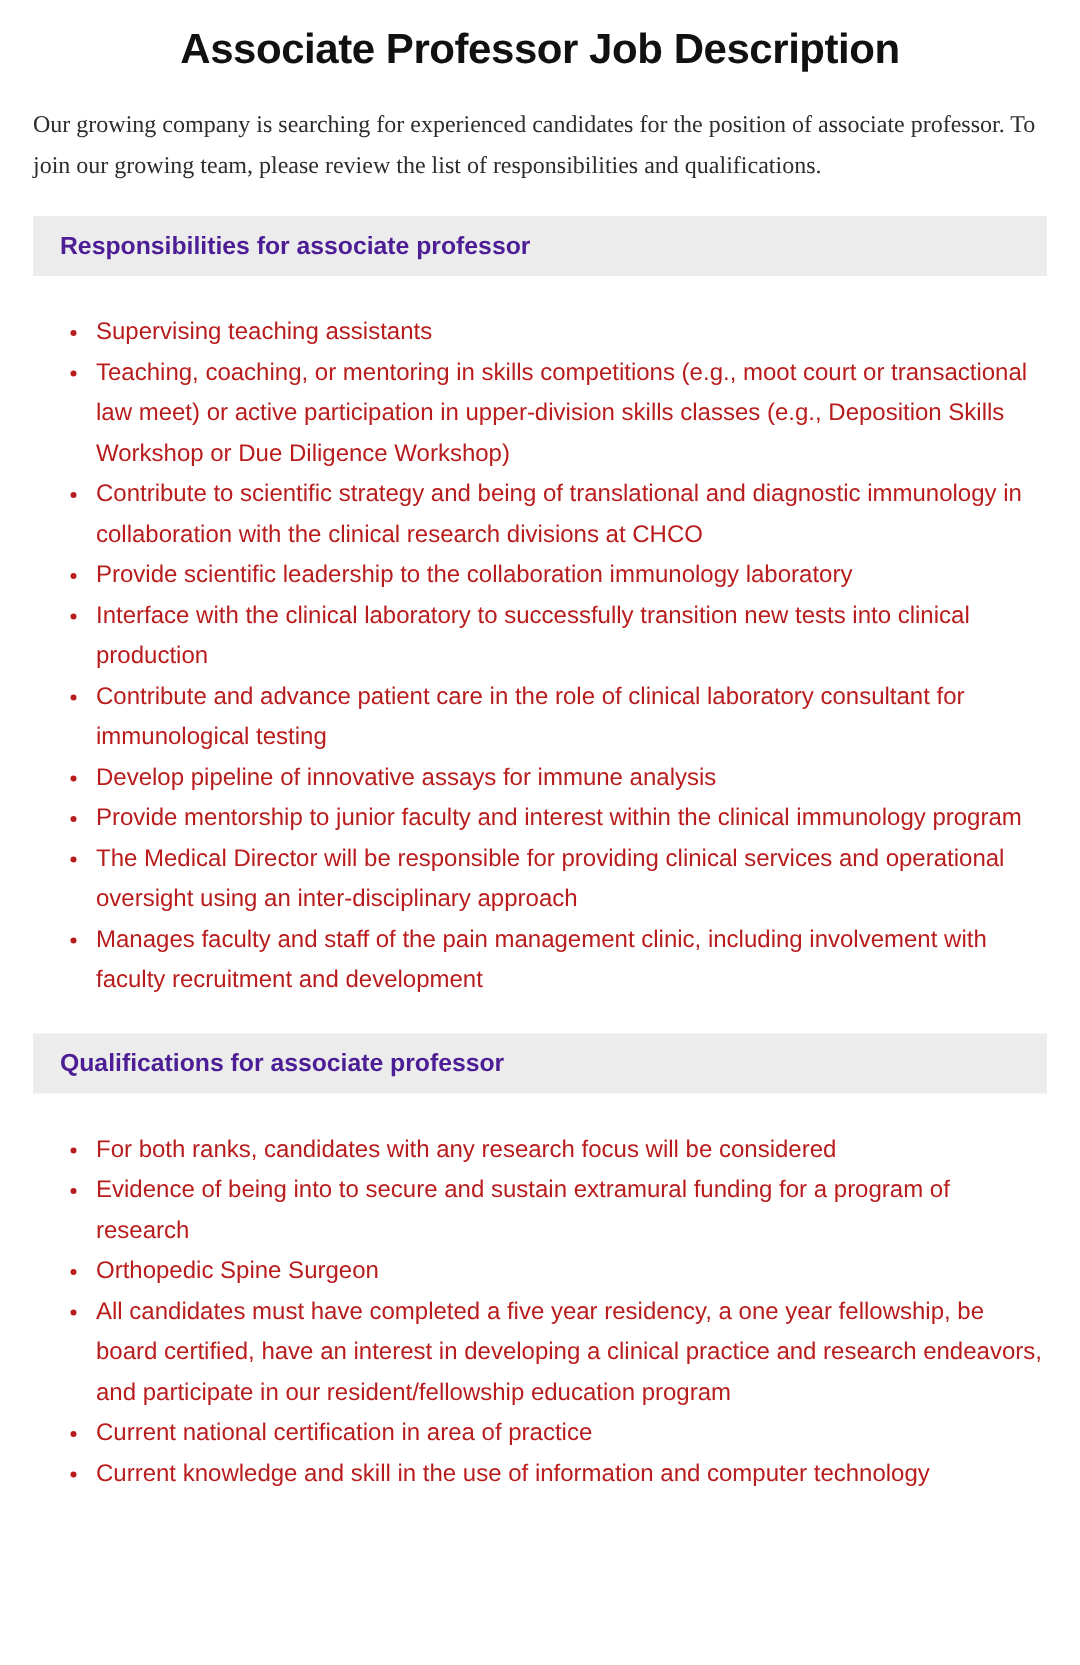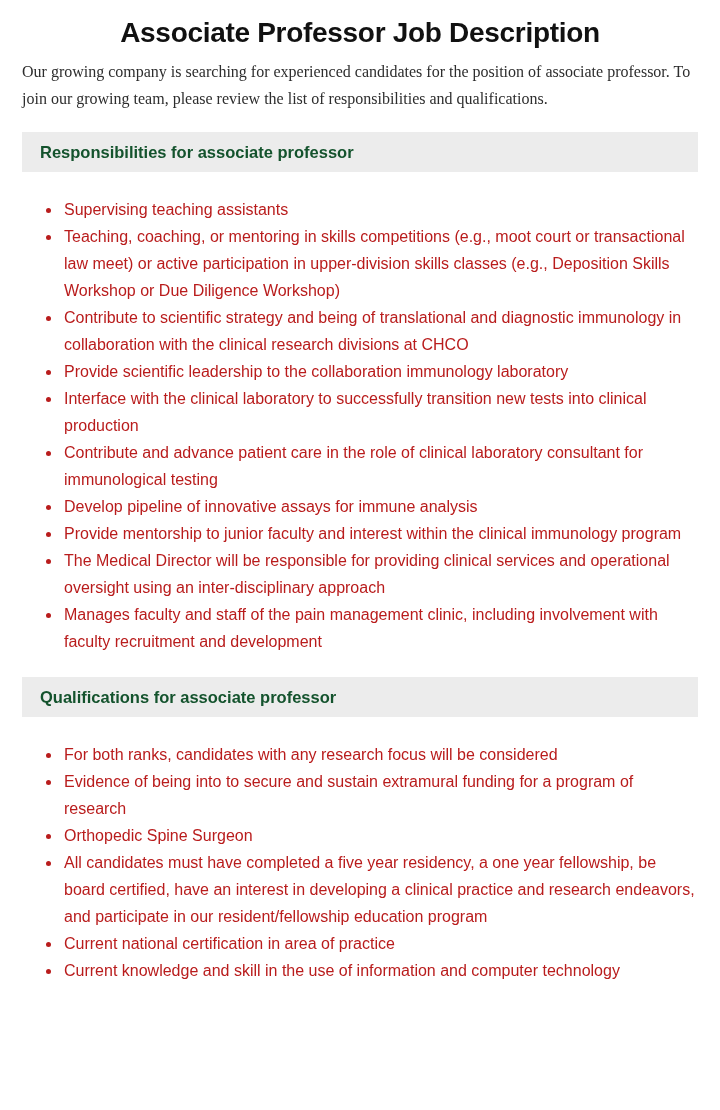--- a/index.html
+++ b/index.html
@@ -17,35 +17,35 @@
   .doc {
     padding: 0 22px;
     box-sizing: border-box;
   }
   h1.doc-title {
     font-size: 28px;
     line-height: 34px;
     font-weight: 700;
     color: #111111;
     text-align: center;
-    margin: 16px 0 8px 0;
+    margin: 16px 0 20px 0;
     letter-spacing: -0.3px;
   }
   p.intro {
     font-size: 16px;
     line-height: 27px;
     margin: 0 0 20px 0;
     color: #2d2d2d;
     font-family: Liberation Serif, serif;
   }
   .section-header {
     background: #ececec;
     font-size: 16.5px;
     font-weight: 700;
-    color: #14532d;
+    color: #4c1d95;
     padding: 10px 18px;
     line-height: 20px;
     margin: 0 0 24px 0;
   }
   ul.bullet-list {
     margin: 0 0 22px 0;
     padding: 0 0 0 40px;
     list-style: disc outside;
   }
   ul.bullet-list li {

